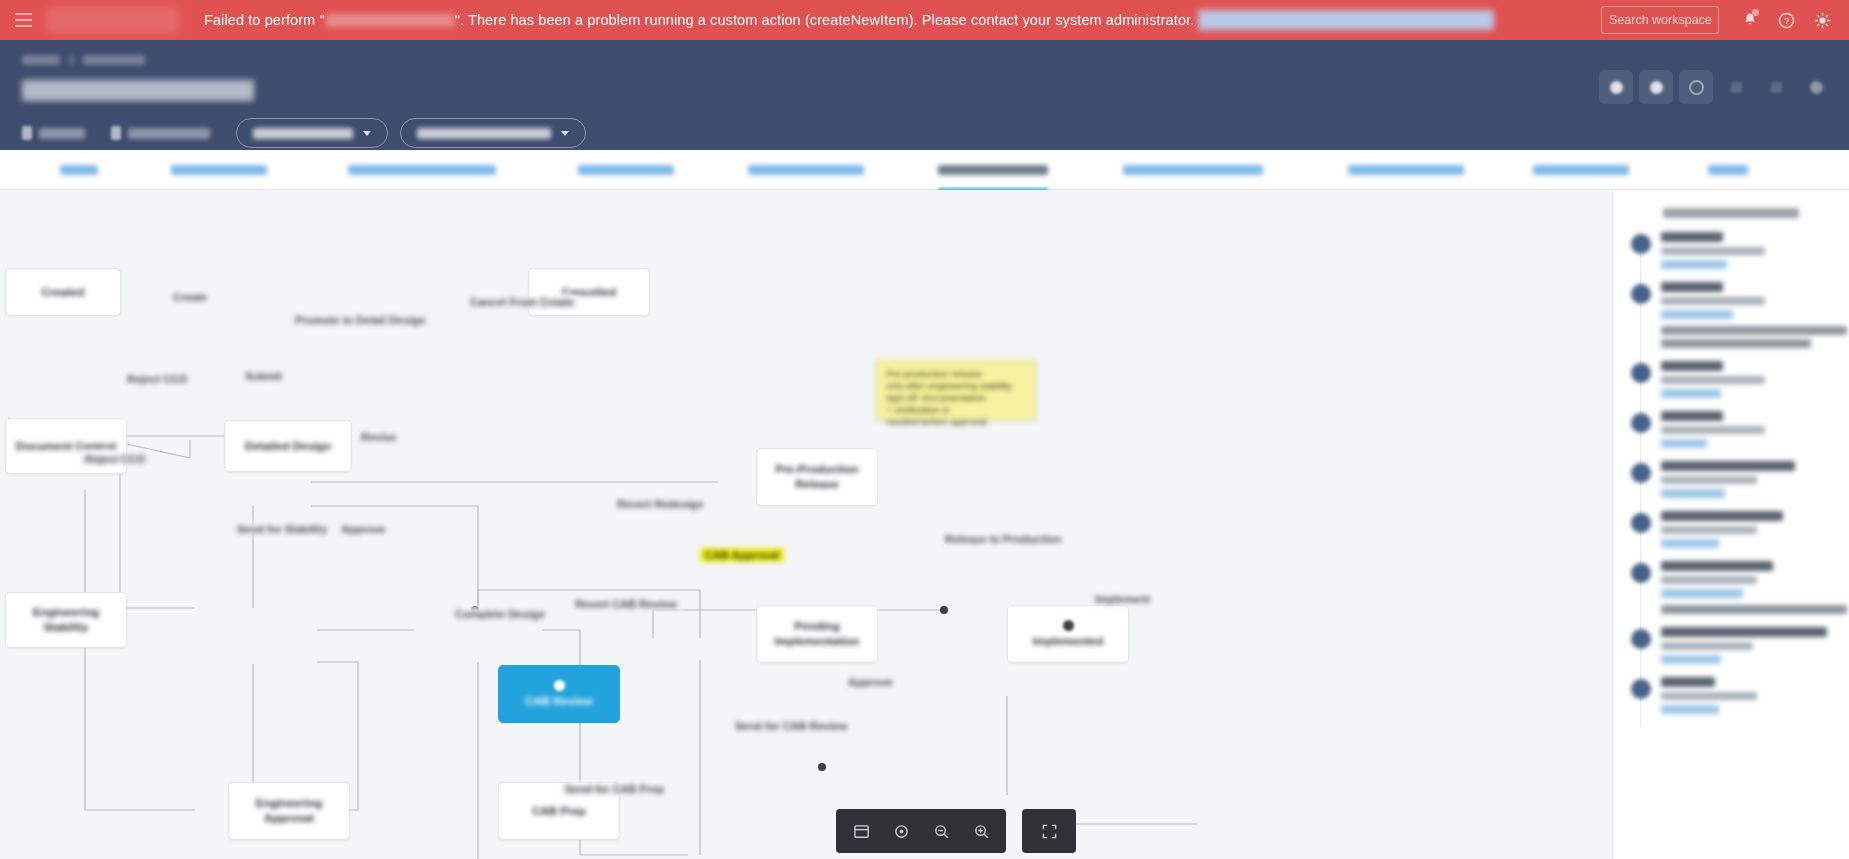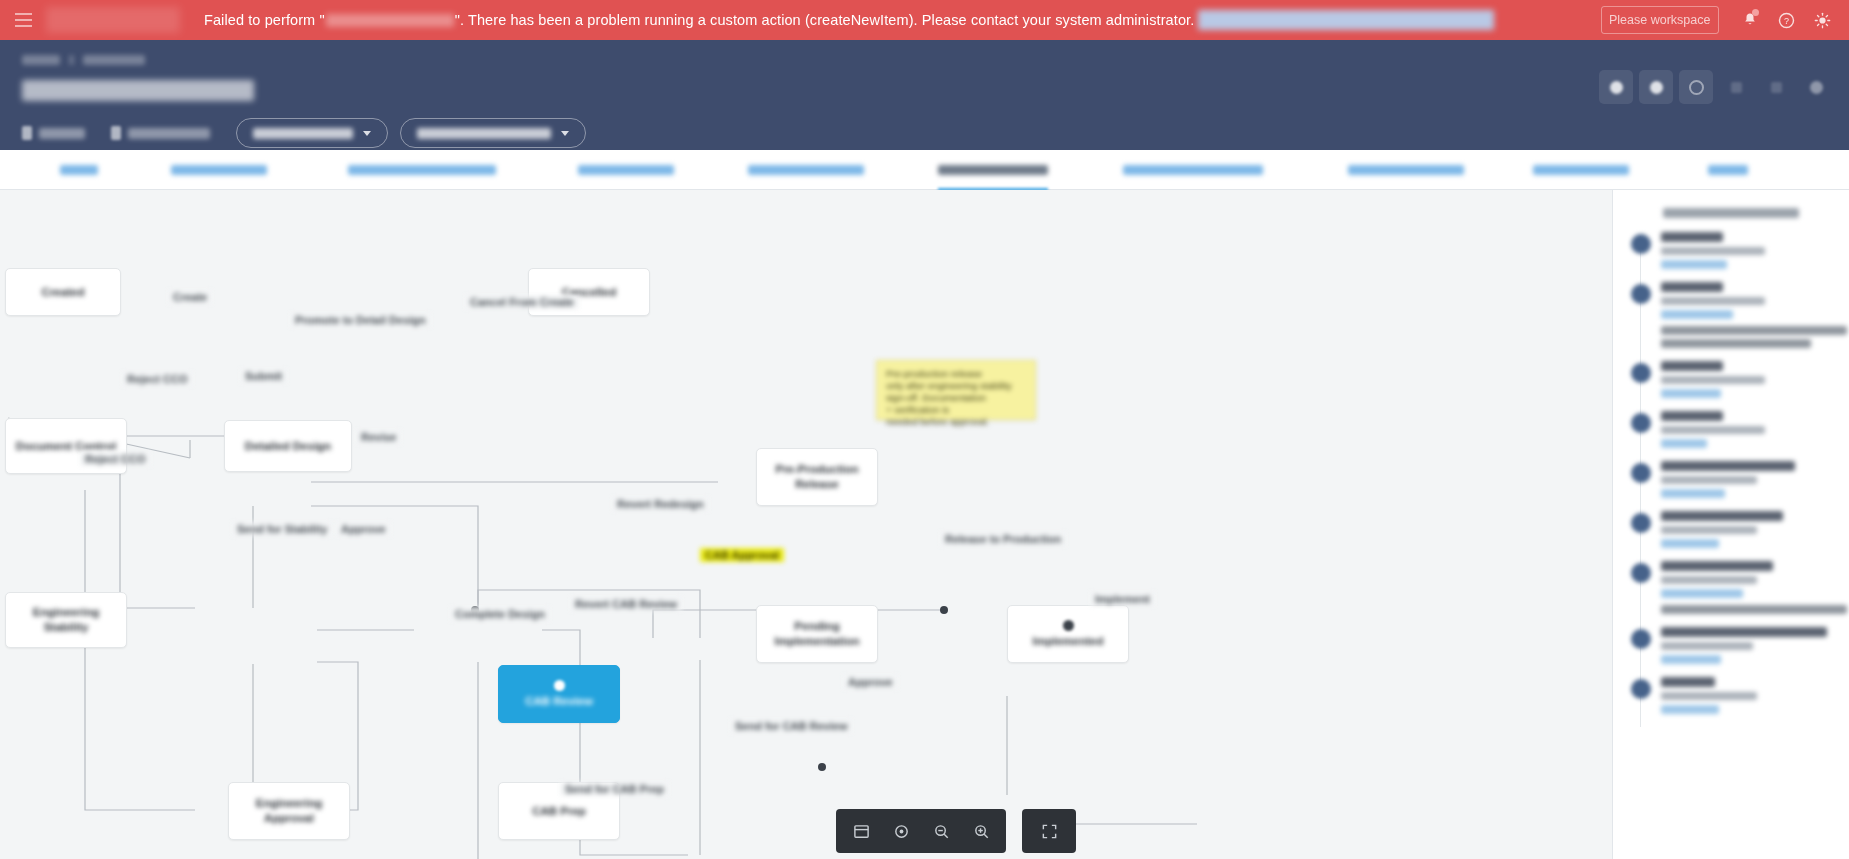--- a/index.html
+++ b/index.html
@@ -294,21 +294,21 @@
   </div>
   <div class="brand-redacted"></div>
   <div class="error-msg">
     <span>Failed to perform "</span>
     <span class="redact-inline"></span>
     <span>". There has been a problem running a custom action (createNewItem). Please contact your system administrator.</span>
     <span class="redact-link"></span>
   </div>
   <div class="banner-right">
     <div class="wk-search">
-      <span class="ph">Please workspace</span>
+      <span class="ph">Search workspace</span>
       <svg width="14" height="14" viewBox="0 0 16 16">
         <circle cx="6.6" cy="6.6" r="4.6" fill="none" stroke="rgba(255,255,255,.8)" stroke-width="1.4"></circle>
         <line x1="10.2" y1="10.2" x2="14" y2="14" stroke="rgba(255,255,255,.8)" stroke-width="1.4"></line>
       </svg>
     </div>
     <div class="icon-btn">
       <svg width="16" height="16" viewBox="0 0 16 16">
         <path d="M8 1.6c-2.1 0-3.5 1.5-3.5 3.5v2.6L3.2 9.6h9.6l-1.3-1.9V5.1c0-2-1.4-3.5-3.5-3.5z" fill="rgba(255,255,255,.82)"></path>
         <path d="M6.5 11.2a1.6 1.6 0 0 0 3 0z" fill="rgba(255,255,255,.82)"></path>
       </svg>

